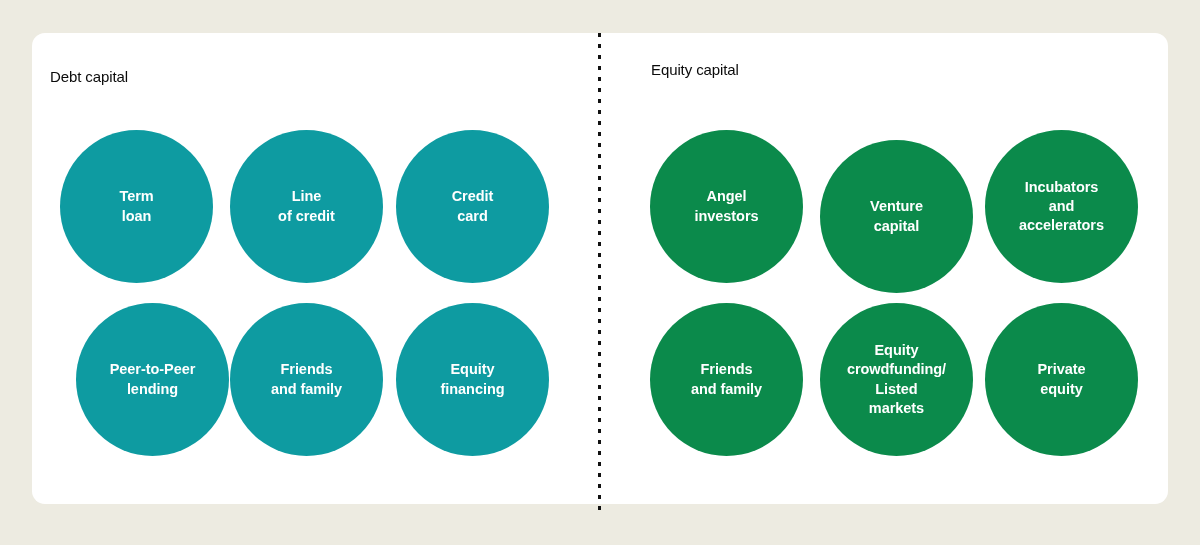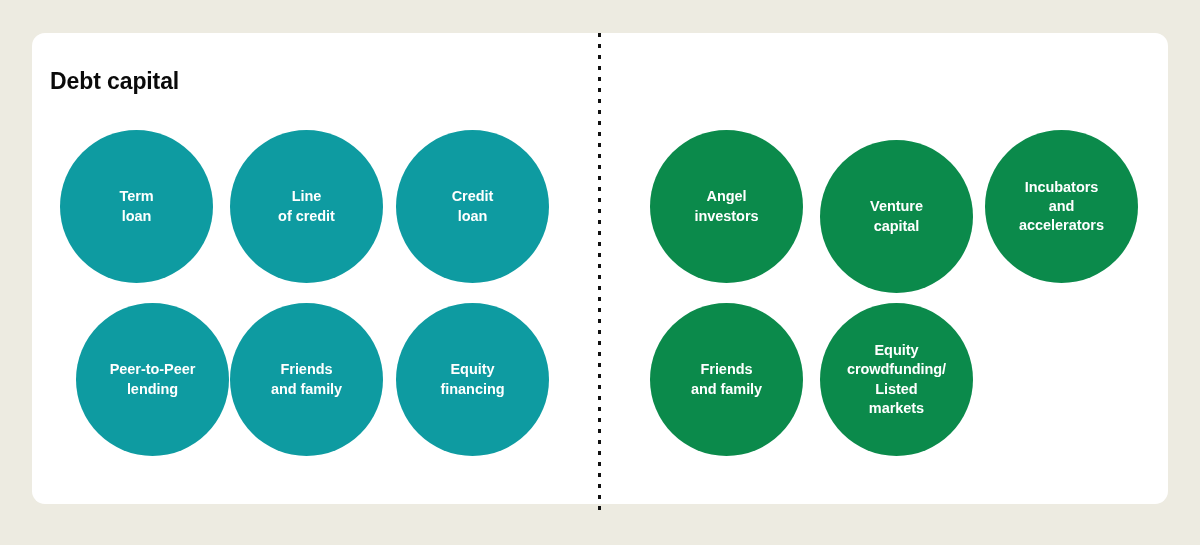--- a/index.html
+++ b/index.html
@@ -60,22 +60,22 @@
     left: 32px;
     width: 566px;
   }
   .panel-equity {
     left: 601px;
     width: 567px;
   }
 
   .panel-title {
     position: absolute;
-    font-size: 23px;
-    font-weight: bold;
+    font-size: 15px;
+    font-weight: normal;
     color: #0A0A0A;
     letter-spacing: -0.1px;
     white-space: nowrap;
   }
   .panel-debt .panel-title {
     left: 18px;
     top: 35px;
   }
   .panel-equity .panel-title {
     left: 50px;
@@ -155,38 +155,39 @@
       <div class="bubble teal d pos-d-r1c2">
         <span class="bubble-label">Line
 of credit</span>
       </div>
       <div class="bubble teal d pos-d-r1c1">
         <span class="bubble-label">Term
 loan</span>
       </div>
       <div class="bubble teal d pos-d-r1c3">
         <span class="bubble-label">Credit
-loan</span>
+card</span>
       </div>
       <div class="bubble teal d pos-d-r2c1">
         <span class="bubble-label">Peer-to-Peer
 lending</span>
       </div>
       <div class="bubble teal d pos-d-r2c2">
         <span class="bubble-label">Friends
 and family</span>
       </div>
       <div class="bubble teal d pos-d-r2c3">
         <span class="bubble-label">Equity
 financing</span>
       </div>
     </div>
   </div>
 
   <div class="panel panel-equity">
+    <div class="panel-title">Equity capital</div>
 
     <div class="circle-grid">
       <div class="bubble green d pos-e-r1c1">
         <span class="bubble-label">Angel
 investors</span>
       </div>
       <div class="bubble green d pos-e-r1c2">
         <span class="bubble-label">Venture
 capital</span>
       </div>
@@ -198,16 +199,20 @@
       <div class="bubble green d pos-e-r2c1">
         <span class="bubble-label">Friends
 and family</span>
       </div>
       <div class="bubble green d pos-e-r2c2">
         <span class="bubble-label">Equity
 crowdfunding/
 Listed
 markets</span>
       </div>
+      <div class="bubble green d pos-e-r2c3">
+        <span class="bubble-label">Private
+equity</span>
+      </div>
     </div>
   </div>
 
 </div>
 
 </body></html>

